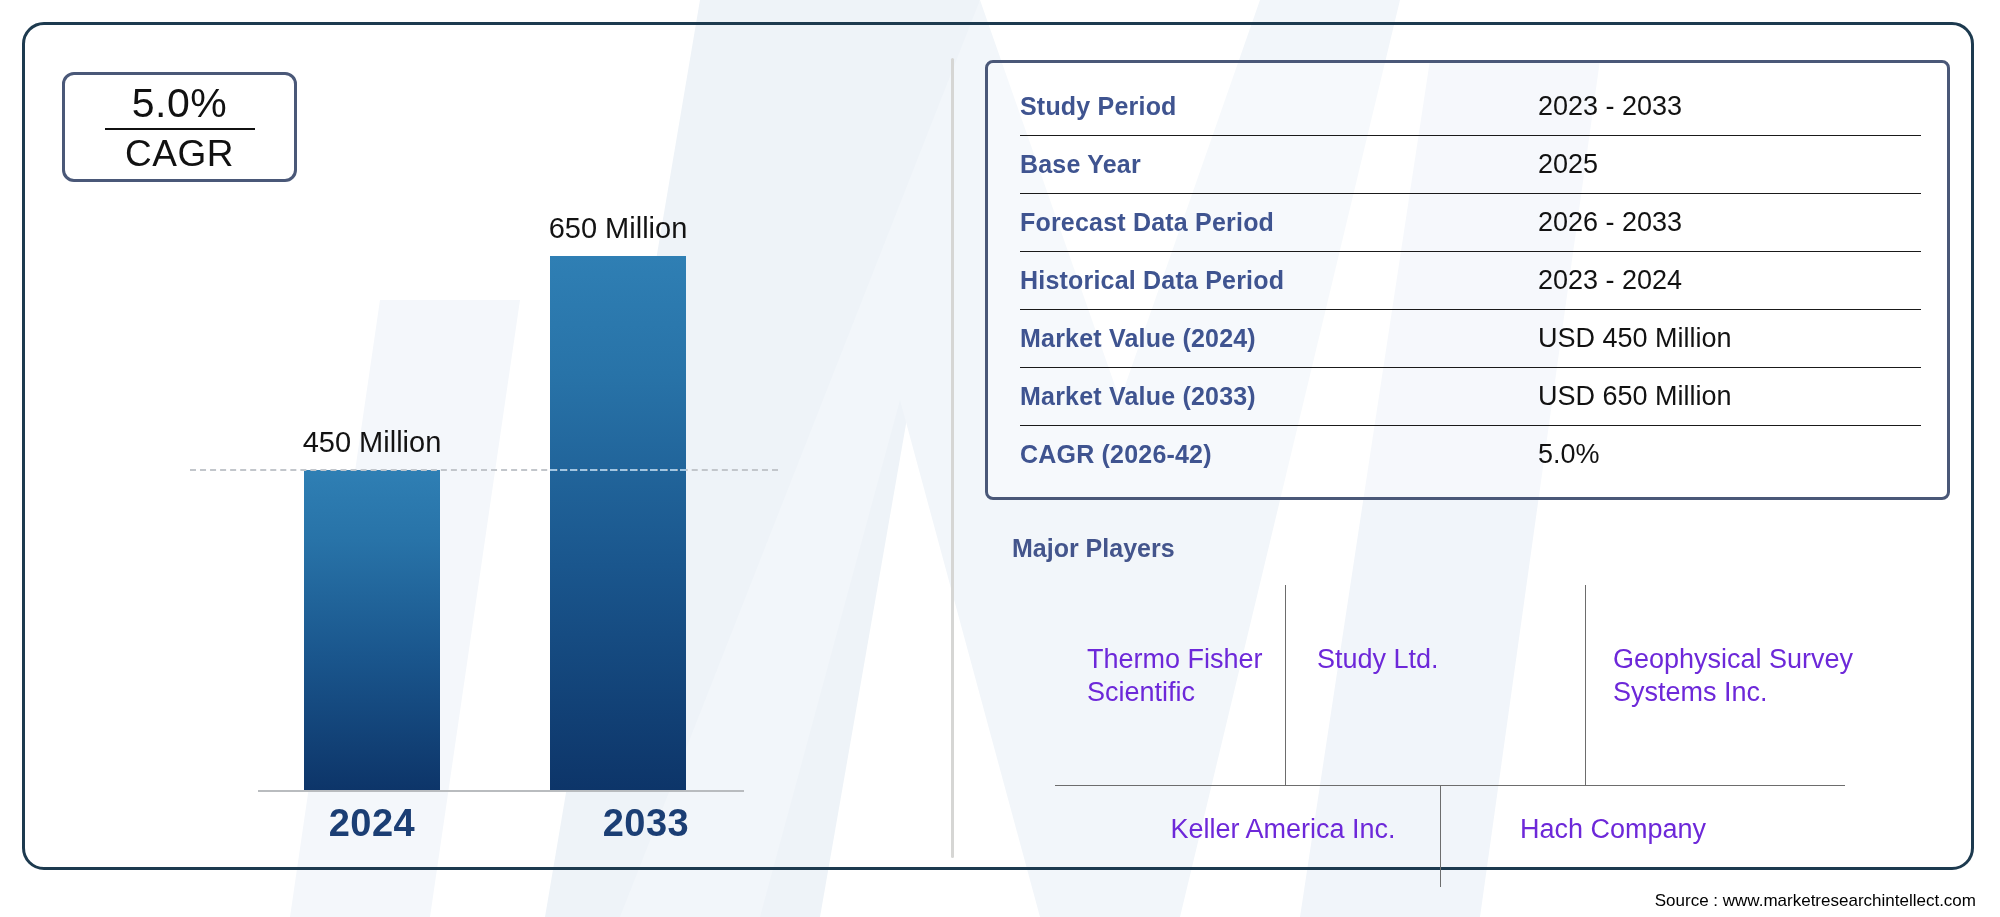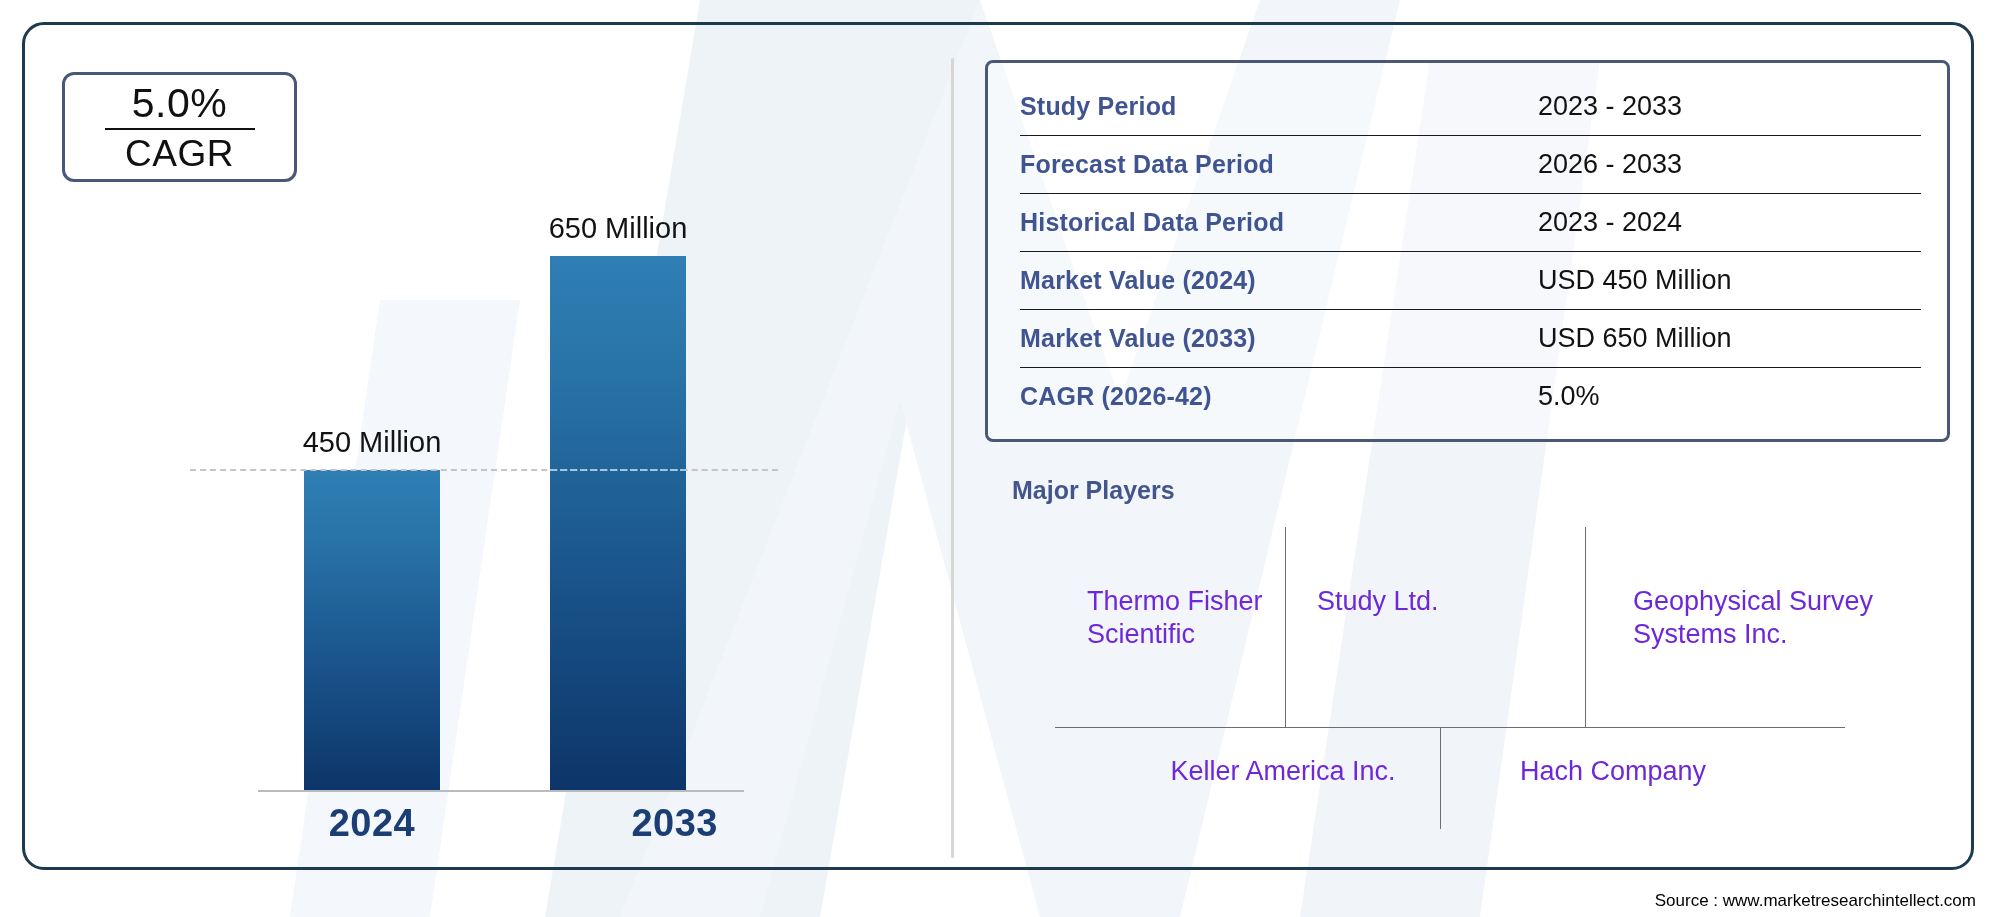--- a/index.html
+++ b/index.html
@@ -154,21 +154,21 @@
     position: absolute;
     top: 780px;
     font-size: 38px;
     font-weight: bold;
     color: #1b3e74;
     text-align: center;
     width: 200px;
     letter-spacing: 0.5px;
   }
   .year-2024 { left: 250px; }
-  .year-2033 { left: 496px; text-align: right; }
+  .year-2033 { left: 524px; }
 
   
   .panel-divider {
     position: absolute;
     left: 951px;
     top: 58px;
     width: 3px;
     height: 800px;
     background: #d6d6d4;
     border-radius: 2px;
@@ -268,21 +268,21 @@
     background: #6d6d6d;
   }
   .mp-name {
     position: absolute;
     font-size: 27px;
     color: #6d28d9;
     line-height: 1.22;
   }
   .mp-1 { left: 32px;  top: 58px;  width: 190px; }
   .mp-2 { left: 262px; top: 58px;  width: 250px; text-align: left; }
-  .mp-3 { left: 558px; top: 58px;  width: 280px; margin-left: 20px; }
+  .mp-3 { left: 558px; top: 58px;  width: 280px; }
   .mp-4 { left: 88px;  top: 228px; width: 280px; text-align: center; }
   .mp-5 { left: 408px; top: 228px; width: 300px; text-align: center; }
 
   
   .source {
     position: absolute;
     right: 24px;
     bottom: 6px;
     font-size: 17px;
     color: #000000;
@@ -329,20 +329,24 @@
   </div>
 
   <div class="panel-divider"></div>
 
   <div class="right-panel">
 
     <div class="info-table">
       <div class="info-row">
         <div class="info-label">Study Period</div>
         <div class="info-value">2023 - 2033</div>
+      </div>
+      <div class="info-row">
+        <div class="info-label">Base Year</div>
+        <div class="info-value">2025</div>
       </div>
       <div class="info-row">
         <div class="info-label">Forecast Data Period</div>
         <div class="info-value">2026 - 2033</div>
       </div>
       <div class="info-row">
         <div class="info-label">Historical Data Period</div>
         <div class="info-value">2023 - 2024</div>
       </div>
       <div class="info-row">

